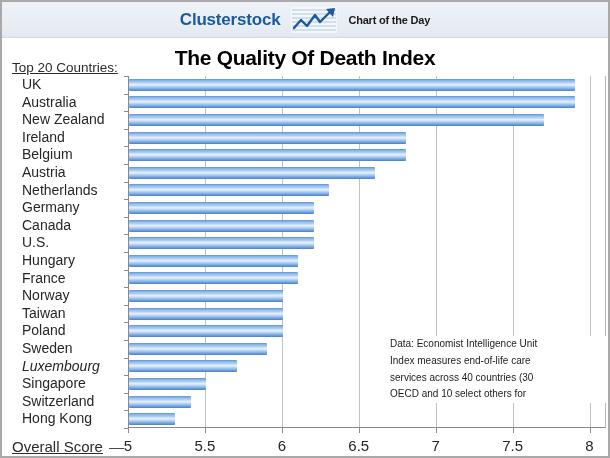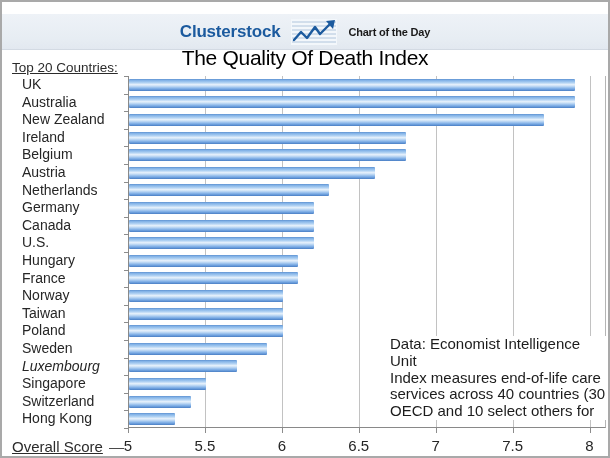--- a/index.html
+++ b/index.html
@@ -19,21 +19,20 @@
     position: absolute;
     left: 0; top: 0;
     width: 100%;
     height: 36px;
     background: linear-gradient(180deg, #eef2f7 0%, #e7edf3 70%, #e2e8f0 100%);
     border-bottom: 1px solid #d3dae3;
     display: flex;
     align-items: center;
     justify-content: center;
     gap: 11px;
-    margin-top: 12px;
   }
   .brand {
     font-size: 17px;
     font-weight: bold;
     color: #1b5a9e;
     letter-spacing: -0.2px;
   }
   .header-title {
     font-size: 11px;
     font-weight: bold;
@@ -41,21 +40,21 @@
     letter-spacing: -0.2px;
   }
   .header-icon { display: block; }
 
   .chart-title {
     position: absolute;
     left: 0; top: 44px;
     width: 100%;
     text-align: center;
     font-size: 21px;
-    font-weight: normal;
+    font-weight: bold;
     color: #000000;
     letter-spacing: -0.3px;
   }
 
   .top-label {
     position: absolute;
     left: 10px; top: 58px;
     font-size: 13.5px;
     color: #2b2b2b;
     text-decoration: underline;
@@ -131,21 +130,21 @@
   }
   .axis-caption .underlined { text-decoration: underline; }
   .axis-caption .dash { margin-left: 6px; color: #4a4a4a; }
 
   .annotation {
     position: absolute;
     left: 388px; top: 334px;
     width: 216px;
     background: #ffffff;
     z-index: 3;
-    font-size: 15px;
+    font-size: 10px;
     line-height: 16.8px;
     color: #1c1c1c;
   }
 </style>
 </head>
 <body>
 
 <div class="screenshot">
 
   <div class="header">

